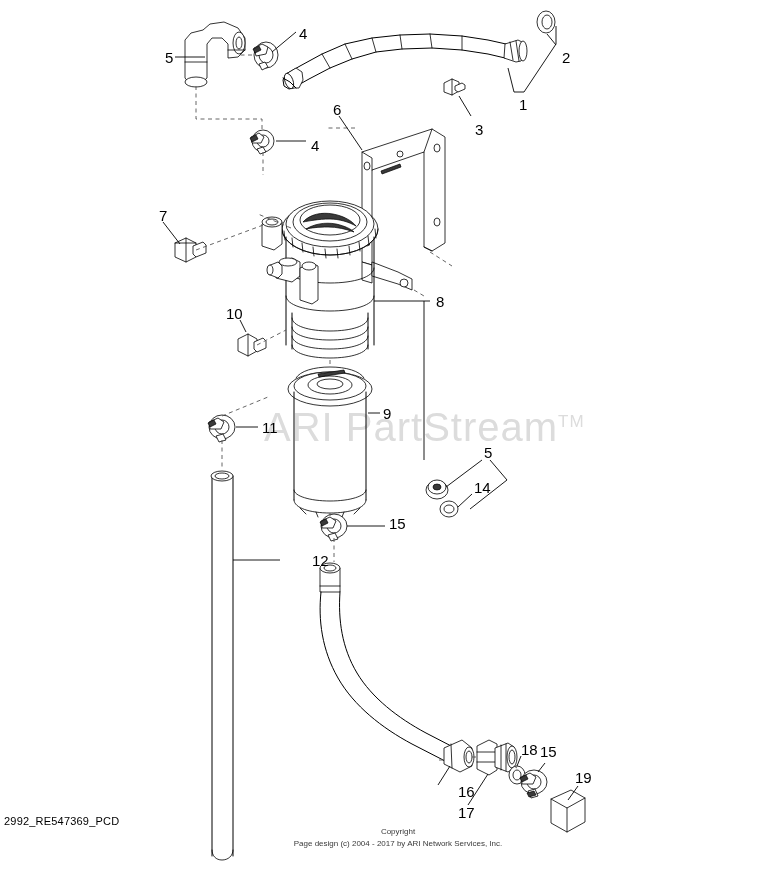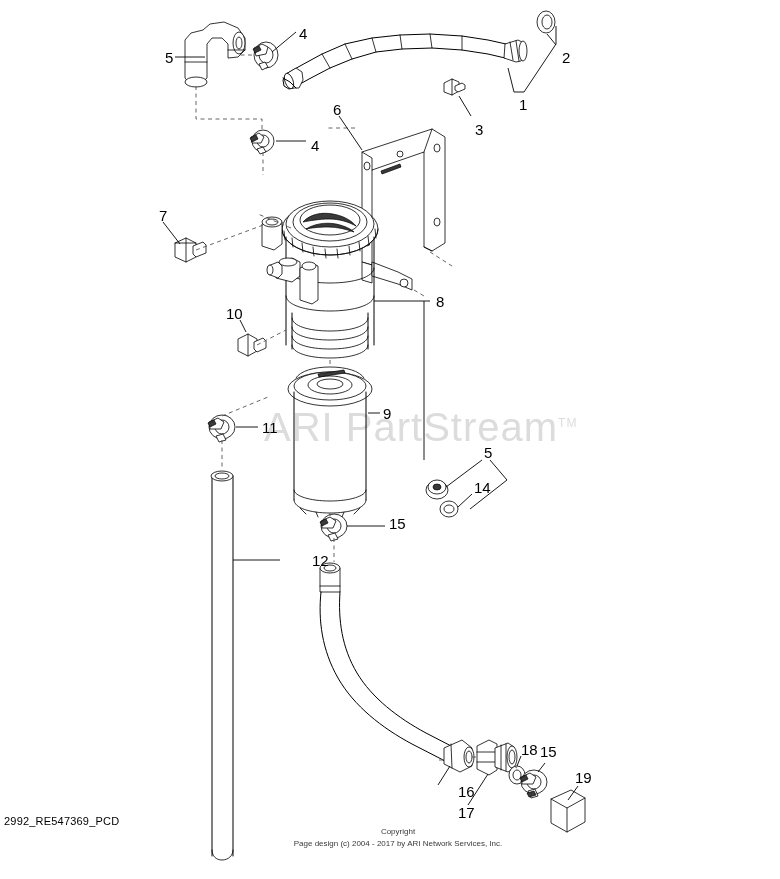--- a/index.html
+++ b/index.html
@@ -14,21 +14,21 @@
   .callout{
     position:absolute;font-size:15px;line-height:1;color:#000;
     font-family:"Liberation Sans", sans-serif;white-space:nowrap;
   }
   .watermark{
     position:absolute;left:264px;top:405px;
     font-size:40px;letter-spacing:1px;color:#dcdcdc;
     font-family:"Liberation Sans", sans-serif;white-space:nowrap;
     user-select:none;
   }
-  .watermark .tm{font-size:12px;vertical-align:super;}
+  .watermark .tm{font-size:17px;vertical-align:super;}
   .footer{
     position:absolute;text-align:center;width:100%;left:8px;top:826px;
     font-size:8px;line-height:1.5;color:#3a3a3a;
     font-family:"Liberation Sans", sans-serif;
   }
   .sheetcode{
     position:absolute;left:4px;top:815px;font-size:11px;color:#000;
     font-family:Liberation Sans, sans-serif;letter-spacing:0.2px;
   }
 </style>

